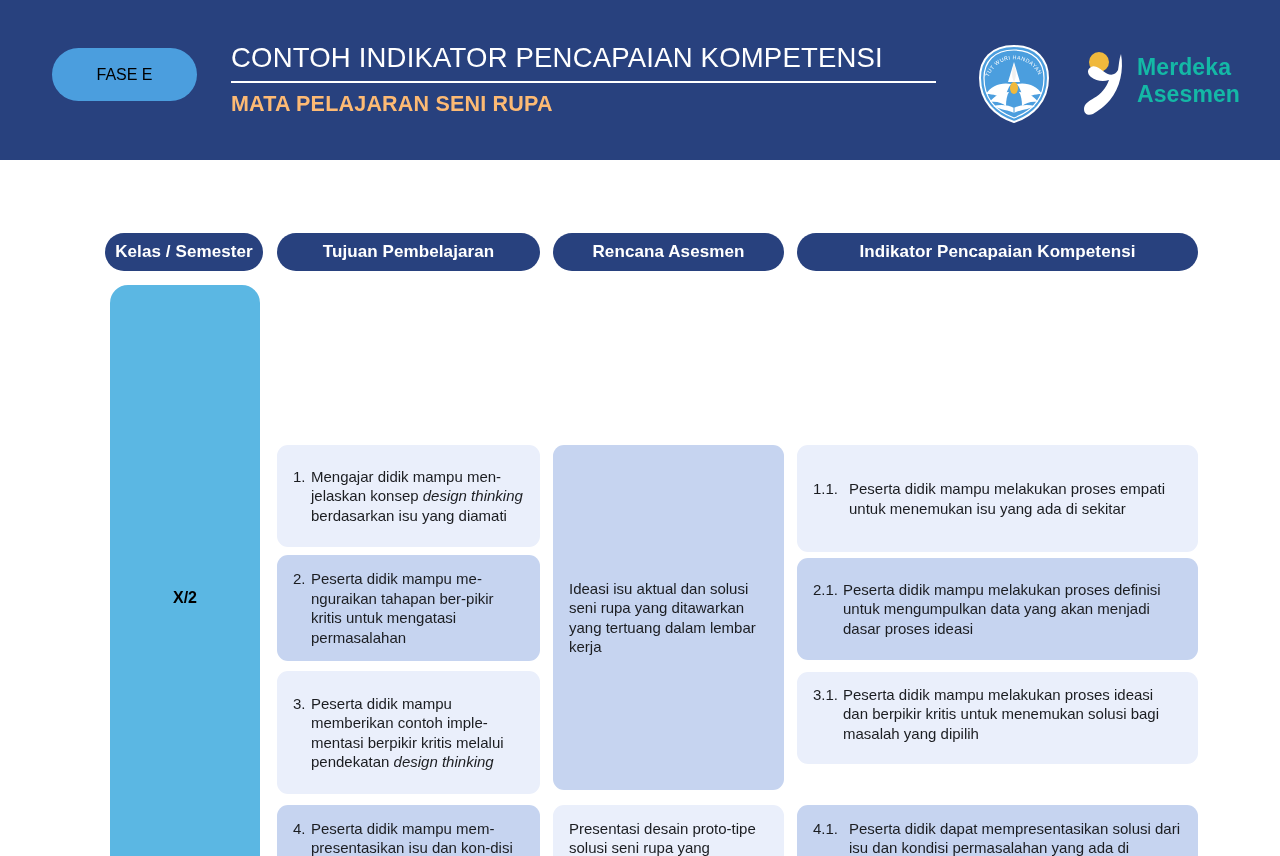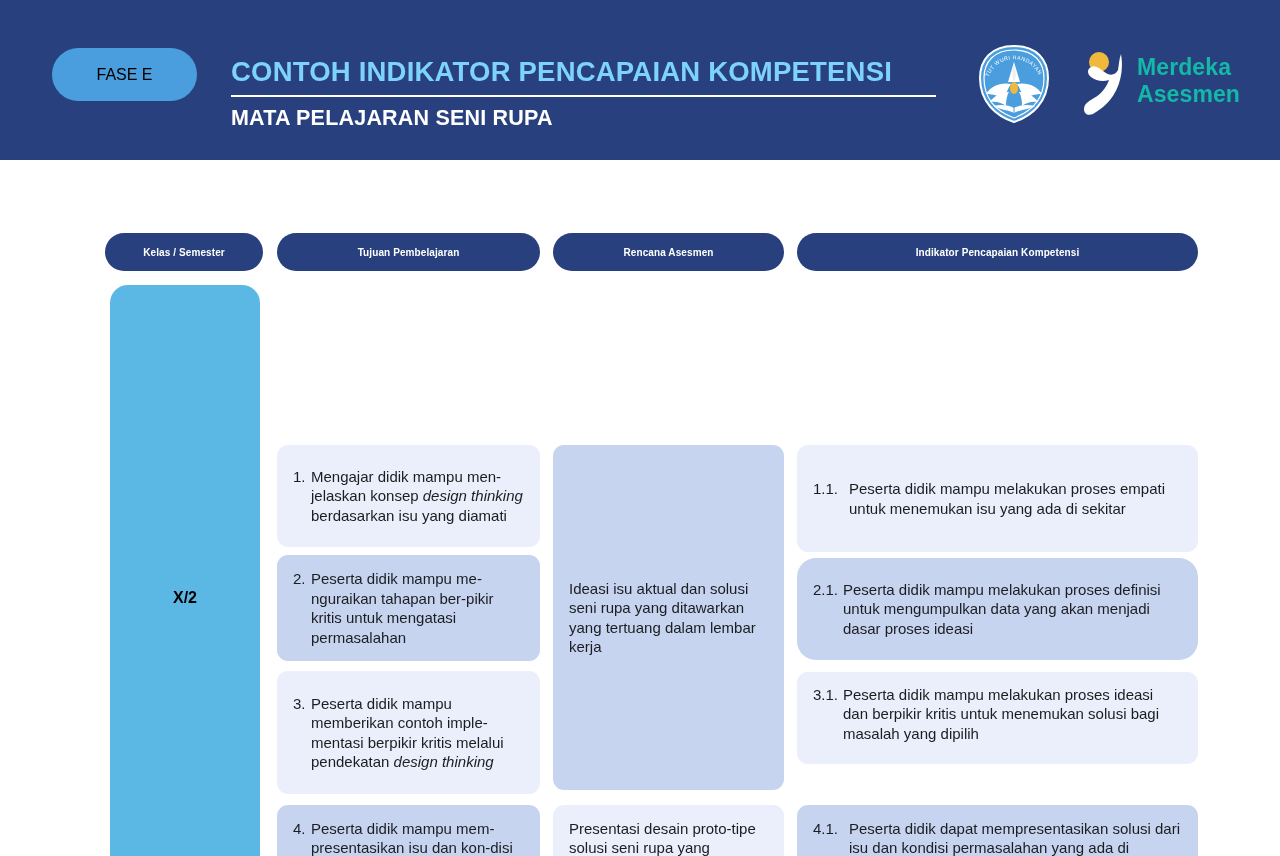--- a/index.html
+++ b/index.html
@@ -33,37 +33,36 @@
     display: flex;
     align-items: center;
     justify-content: center;
   }
   .title-block {
     position: absolute;
     left: 231px; top: 42px;
     width: 705px;
   }
   .title-main {
-    color: #7dd3fc;
+    color: #ffffff;
     font-size: 27.5px;
-    font-weight: bold;
+    font-weight: normal;
     letter-spacing: 0.2px;
     line-height: 32px;
     white-space: nowrap;
-    margin-top: 14px;
   }
   .title-rule {
     margin-top: 7px;
     margin-bottom: 8px;
     height: 2px;
     background: #ffffff;
     width: 705px;
   }
   .title-sub {
-    color: #ffffff;
+    color: #fdba74;
     font-size: 21.5px;
     font-weight: bold;
     letter-spacing: 0.2px;
     line-height: 26px;
     white-space: nowrap;
   }
 
   .logo-kemdikbud {
     position: absolute;
     left: 975px; top: 44px;
@@ -97,21 +96,21 @@
     position: absolute;
     height: 38px;
     background: #28417e;
     border-radius: 19px;
     display: flex;
     align-items: center;
     justify-content: center;
   }
   .col-header span {
     color: #ffffff;
-    font-size: 10px;
+    font-size: 17px;
     font-weight: bold;
     letter-spacing: 0.1px;
     white-space: nowrap;
   }
 
   .hdr-kelas      { left: 105px;  top: 73px;  width: 158px; }
   .hdr-tujuan     { left: 277px;  top: 73px;  width: 263px; }
   .hdr-rencana    { left: 553px;  top: 73px;  width: 231px; }
   .hdr-indikator  { left: 797px;  top: 73px;  width: 401px; }
 
@@ -164,21 +163,21 @@
   .t3 { left: 277px; top: 511px; width: 263px; height: 123px; padding: 0 16px 0 16px; }
   .t4 { left: 277px; top: 645px; width: 263px; height: 105px; padding: 0 16px 0 16px; }
   .t1 .card-num, .t2 .card-num, .t3 .card-num, .t4 .card-num { width: 18px; }
 
   
   .r1 { left: 553px; top: 285px; width: 231px; height: 345px; padding: 13px 16px; }
   .r2 { left: 553px; top: 645px; width: 231px; height: 105px; padding: 0 16px; }
 
   
   .i1 { left: 797px; top: 285px; width: 401px; height: 107px; padding: 0 18px 0 16px; }
-  .i2 { left: 797px; top: 398px; width: 401px; height: 102px; padding: 0 18px 0 16px; border-radius: 19px; }
+  .i2 { left: 797px; top: 398px; width: 401px; height: 102px; padding: 0 18px 0 16px; }
   .i3 { left: 797px; top: 512px; width: 401px; height: 92px; padding: 0 18px 8px 16px; }
   .i4 { left: 797px; top: 645px; width: 401px; height: 105px; padding: 0 18px 0 16px; }
   .i1 .card-num { width: 36px; }
   .i2 .card-num { width: 30px; }
   .i3 .card-num { width: 30px; }
   .i4 .card-num { width: 36px; }
 </style>
 </head>
 <body>
 

